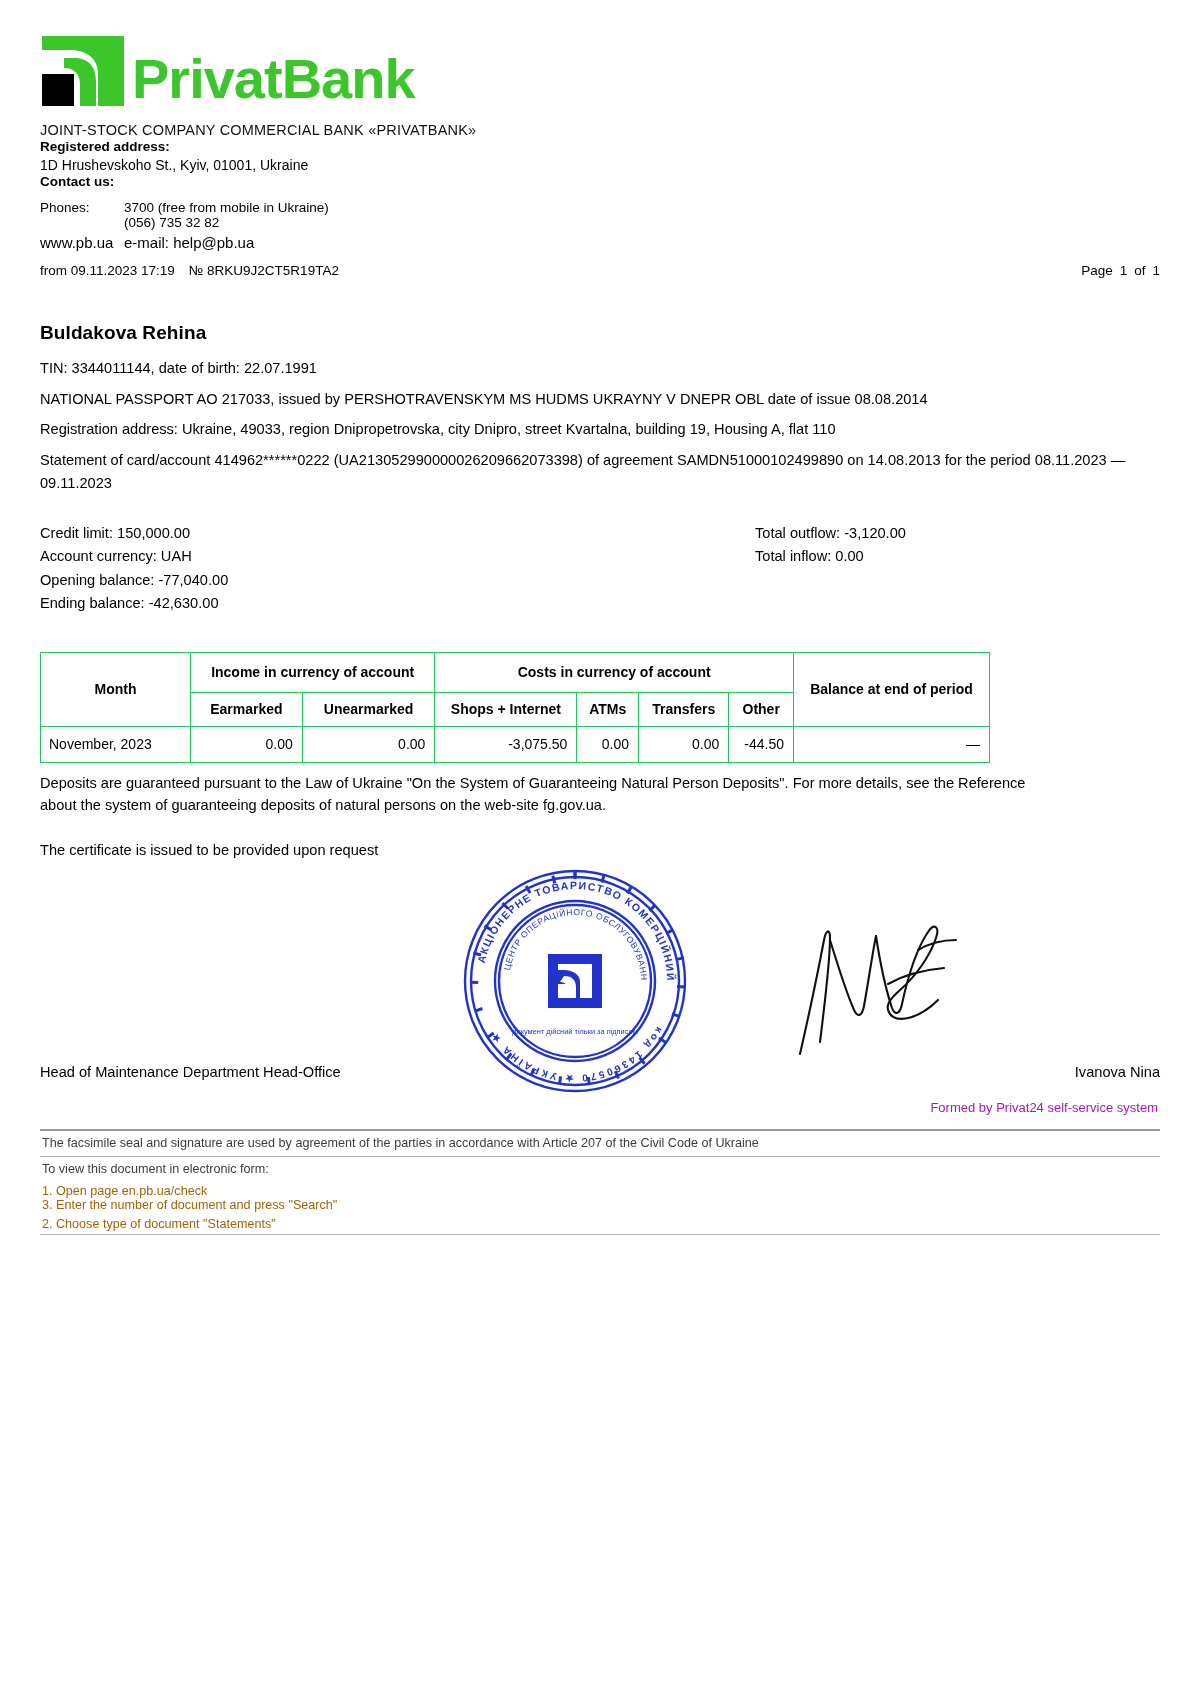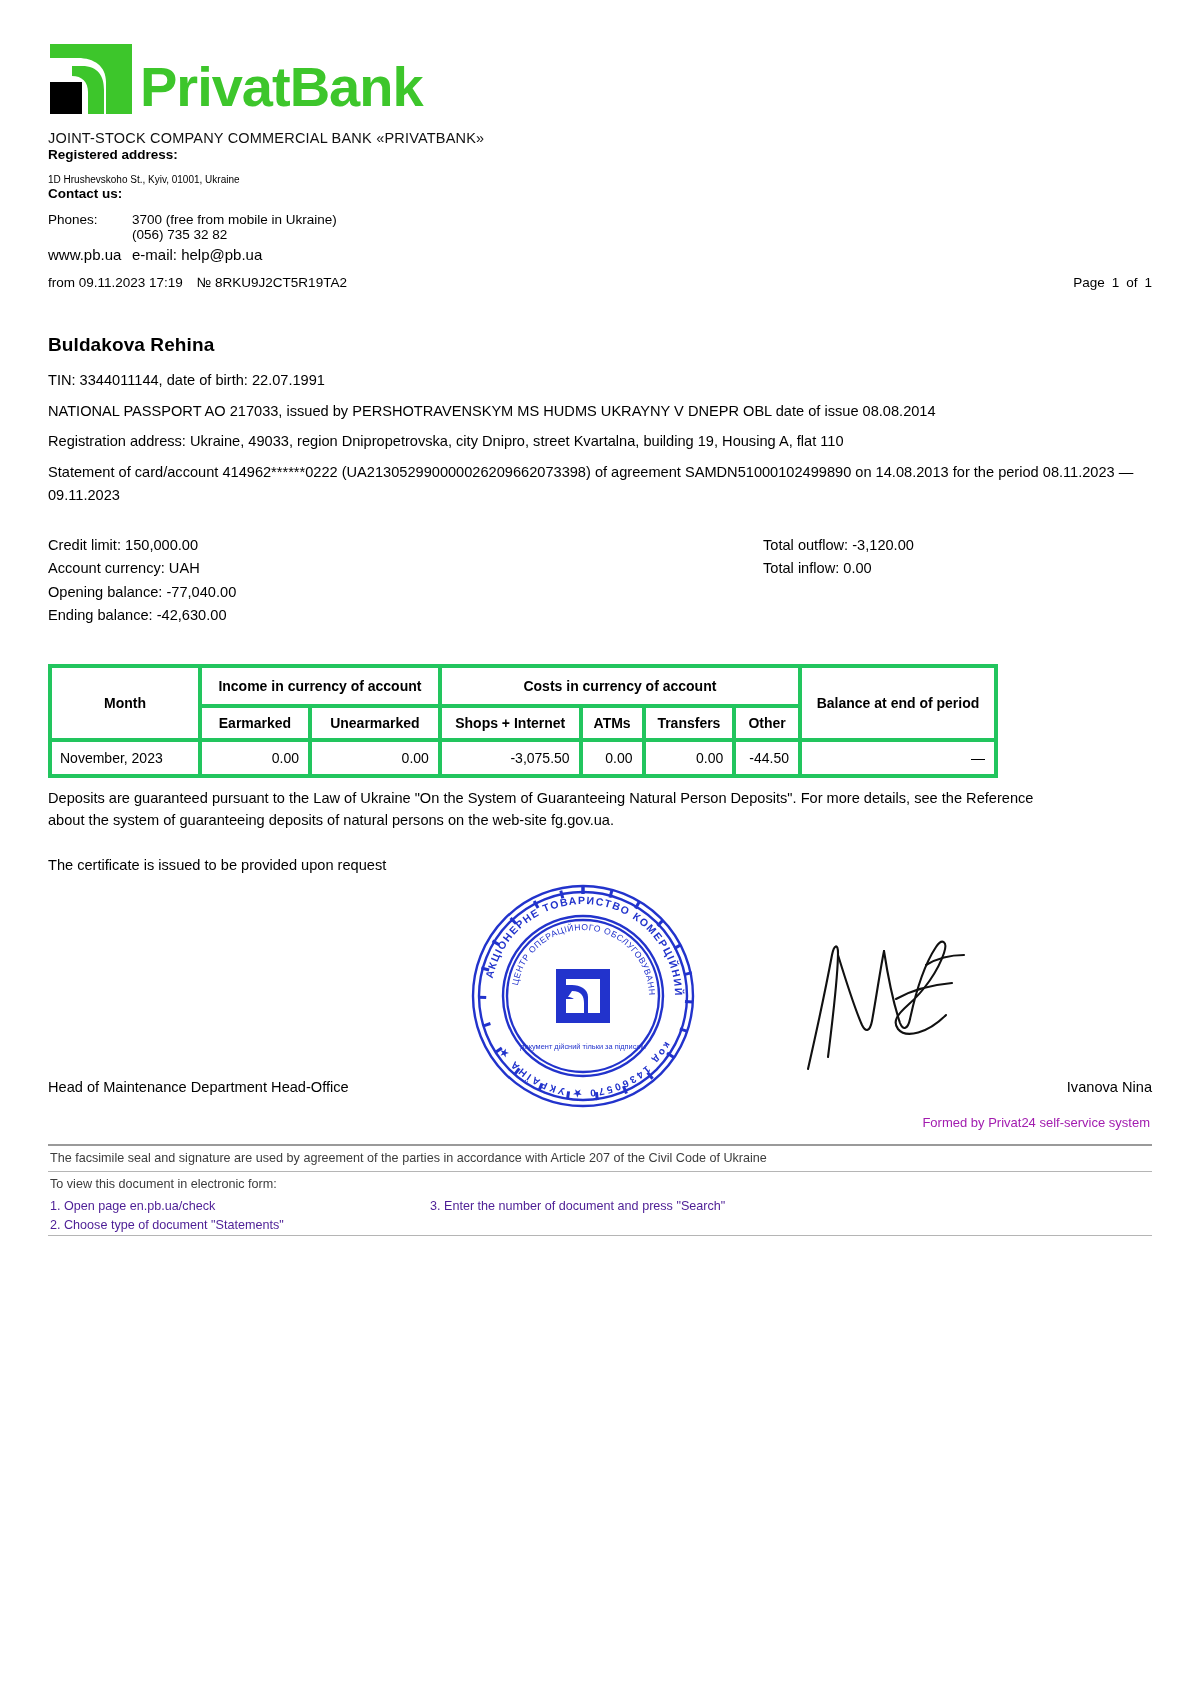--- a/index.html
+++ b/index.html
@@ -5,31 +5,31 @@
   * { box-sizing: border-box; }
   html, body { margin: 0; padding: 0; }
   body {
     width: 1200px;
     height: 1697px;
     background: #ffffff;
     font-family: "Liberation Sans", sans-serif;
     color: #000000;
     -webkit-font-smoothing: none;
   }
-  .page { position: relative; width: 1200px; height: 1697px; padding: 8px; }
+  .page { position: relative; width: 1200px; height: 1697px; padding: 0; }
 
   
   .header { padding: 30px 40px 0 40px; }
   .logo-row { display: flex; align-items: flex-end; height: 78px; }
   .logo-mark { width: 86px; height: 74px; position: relative; margin-right: 6px; }
   .legal-name {
     font-size: 14.5px; letter-spacing: 0.2px; margin-top: 14px; color: #111;
   }
   .addr-label { font-weight: bold; font-size: 13.5px; margin-top: 1px; }
-  .addr-line { font-size: 10px; margin-top: 12px; }
+  .addr-line { font-size: 14px; margin-top: 3px; }
   .phones { margin-top: 11px; font-size: 13.5px; }
   .phones-row { display: flex; }
   .phones-key { width: 84px; }
   .web-row { font-size: 15px; margin-top: 4px; display: flex; }
   .web-row .site { width: 84px; }
 
   .docline {
     display: flex; justify-content: space-between; align-items: baseline;
     font-size: 13.5px; margin-top: 12px;
   }
@@ -47,21 +47,21 @@
   .summary { display: flex; margin-top: 26px; font-size: 14.6px; line-height: 23.5px; }
   .summary .col-l { width: 715px; }
   .summary .col-r { flex: 1; }
 
   
   table.stmt {
     margin-top: 36px; width: 950px; border-collapse: collapse;
     font-size: 14px;
   }
   table.stmt th, table.stmt td {
-    border: 4px solid #22c55e; padding: 5px 9px; font-weight: normal;
+    border: 1px solid #22c55e; padding: 5px 9px; font-weight: normal;
   }
   table.stmt th { font-weight: bold; text-align: center; }
   table.stmt th.grp { height: 40px; }
   table.stmt th.sub { height: 34px; margin-top: 43px; }
   table.stmt th.month-h { width: 150px; }
   table.stmt th.bal-h { width: 196px; }
   table.stmt td.num { text-align: right; }
   table.stmt td.month { text-align: left; padding-left: 8px; }
   table.stmt tr.datarow td { height: 36px; }
 
@@ -80,21 +80,21 @@
   .formed {
     text-align: right; font-size: 13px; color: #a21caf; margin-top: 20px;
     padding-right: 2px;
   }
 
   
   .footer { margin-top: 14px; }
   .rule-thick { border-top: 2px solid #9a9a9a; }
   .rule-thin { border-top: 1px solid #b5b5b5; }
   .foot-line { font-size: 12.6px; color: #3c3c3c; padding: 5px 2px 6px 2px; }
-  .foot-steps { display: flex; font-size: 12.6px; color: #4c1d95; padding: 2px 2px 3px 2px; }
+  .foot-steps { display: flex; font-size: 12.6px; color: #a16207; padding: 2px 2px 3px 2px; flex-direction: column; }
   .foot-steps .s1 { width: 380px; }
   .foot-steps .s2 { flex: 1; }
 </style>
 </head>
 <body>
 
 <div class="page">
 
   <div class="header">
     <div class="logo-row">

